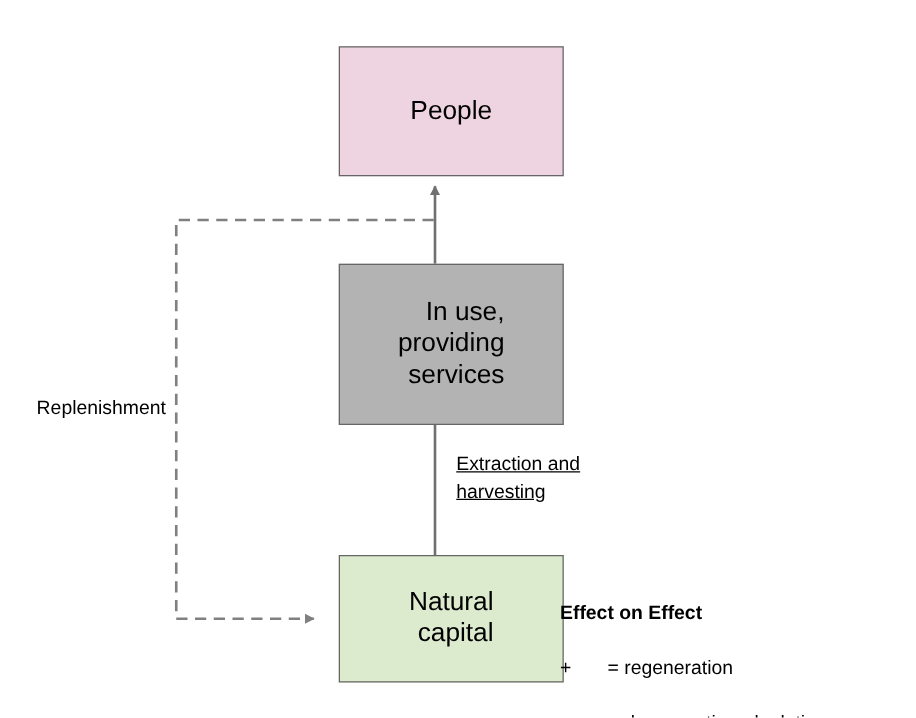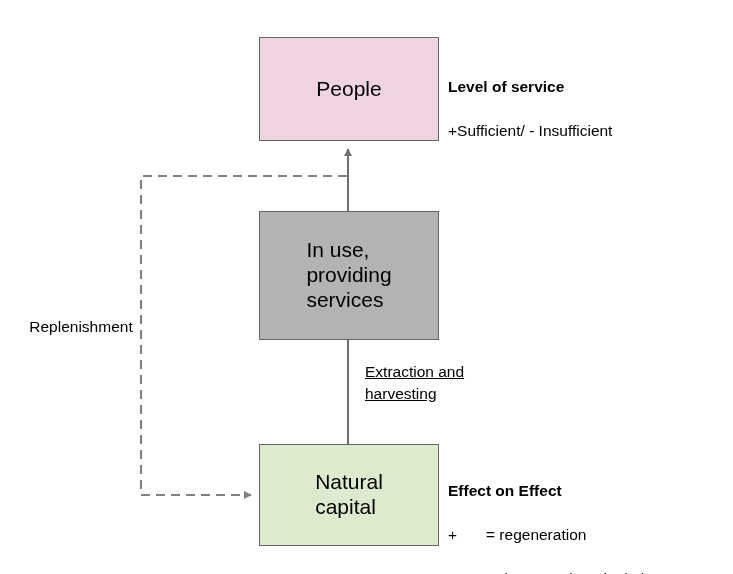--- a/index.html
+++ b/index.html
@@ -28,25 +28,26 @@
     height: 574px;
     pointer-events: none;
   }
   .node {
     position: absolute;
     box-sizing: border-box;
     border: 1px solid #666666;
     display: flex;
     align-items: center;
     justify-content: center;
-    text-align: left;
+    text-align: right;
     font-size: 21px;
     line-height: 1.18;
     color: #000000;
     white-space: pre-line;
+    margin-left: 12px;
   }
   #node-people {
     left: 259px;
     top: 37px;
     width: 180px;
     height: 104px;
     background: #eed3e0;
   }
   #node-inuse {
     left: 259px;
@@ -128,24 +129,20 @@
 
   <div class="node" id="node-people">People</div>
 
   <div class="node" id="node-inuse">In use,
 providing
 services</div>
 
   <div class="node" id="node-natural">Natural
 capital</div>
 
-  <div class="annot" id="annot-level">
-    <span class="annot-title">Level of service</span>
-    <span>+Sufficient/ - Insufficient</span>
-  </div>
 
   <div class="annot" id="annot-effect">
     <span class="annot-title">Effect on Effect</span>
     <div class="effect-row">
       <span class="effect-sign">+</span>
       <span>= regeneration</span>
     </div>
     <div class="effect-row">
       <span class="effect-sign">-</span>
       <span>= degeneration, depletion</span>

